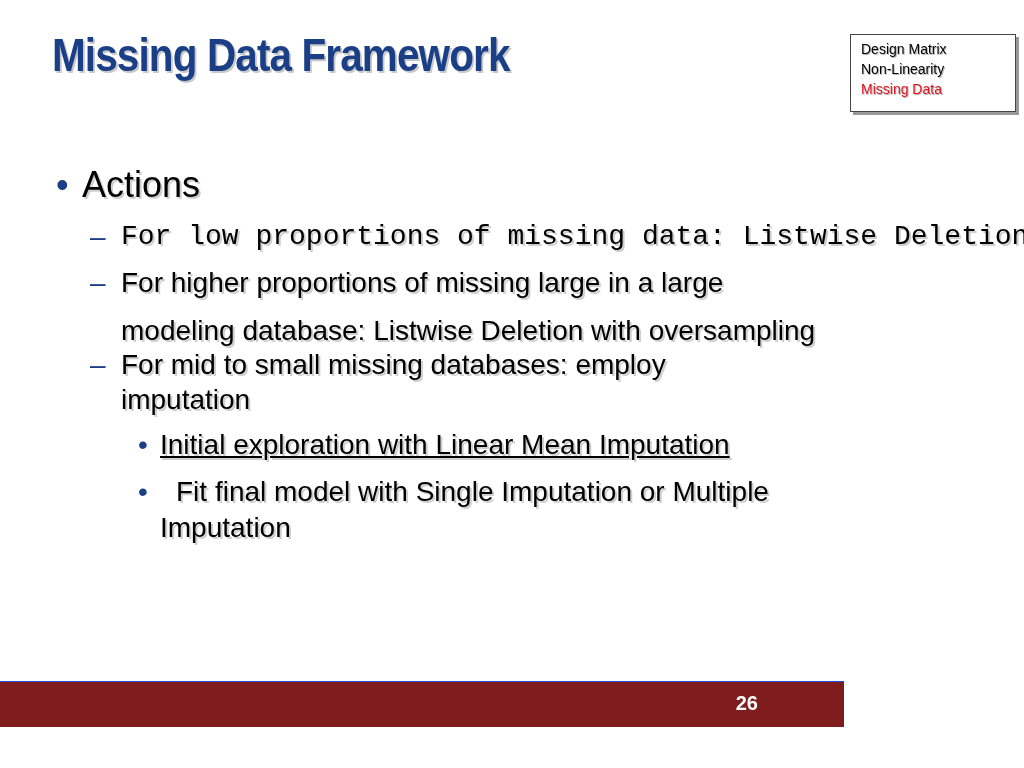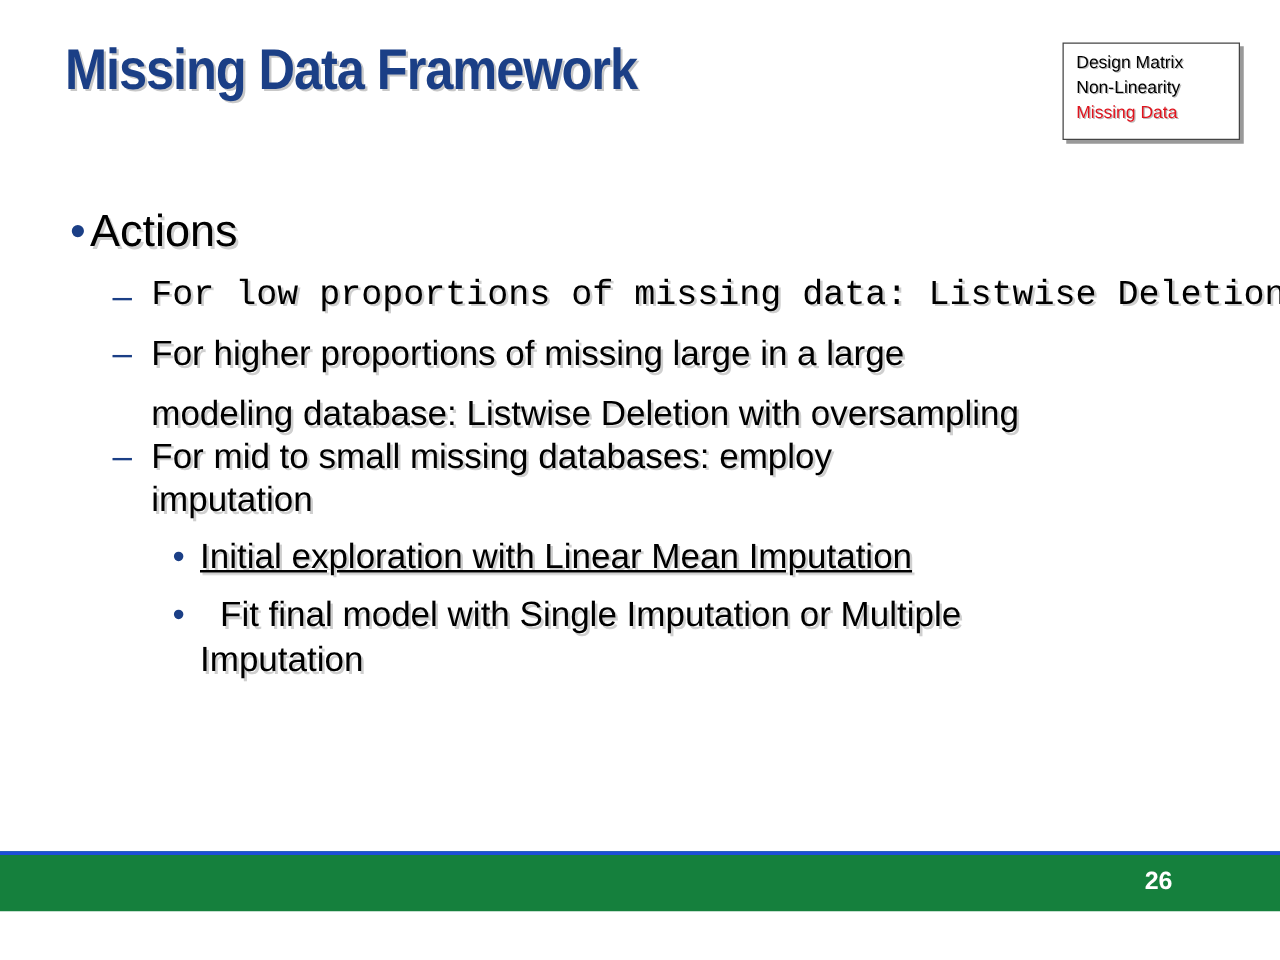--- a/index.html
+++ b/index.html
@@ -11,21 +11,21 @@
   .title {
     position: absolute; left: 52px; top: 28px;
     font-family: "Liberation Sans", sans-serif;
     font-weight: bold; font-size: 46px; color: #1b3f86;
     letter-spacing: -1px;
     transform: scaleX(0.88); transform-origin: left top;
     text-shadow: 2px 2px 0 #c8c8c8;
     white-space: nowrap;
   }
   .navbox {
-    position: absolute; left: 850px; top: 34px; width: 142px; height: 78px;
+    position: absolute; left: 850px; top: 34px; width: 166px; height: 78px;
     border: 1px solid #444;
     box-shadow: 3px 3px 0 #999;
     background: #fff;
     box-sizing: border-box;
     padding: 4px 0 0 10px;
   }
   .navbox div {
     font-size: 14px; line-height: 20px; color: #000;
     text-shadow: 1px 1px 0 #bbb;
     white-space: nowrap;
@@ -34,23 +34,23 @@
   .content { position: absolute; left: 0; top: 0; width: 1024px; }
   .line {
     position: absolute; white-space: nowrap; color: #000;
     text-shadow: 2px 2px 0 #cfcfcf;
   }
   .l1 { font-size: 36px; }
   .l2 { font-size: 28px; }
   .l3 { font-size: 28px; }
   .bullet { color: #1b3f86; position: absolute; }
   .footer {
-    position: absolute; left: 0; top: 681px; width: 1024px; height: 45px;
-    background: #15803d;
-    border-top: 3px solid #1d4ed8;
+    position: absolute; left: 0; top: 681px; width: 844px; height: 45px;
+    background: #7f1d1d;
+    border-top: 1px solid #1d4ed8;
   }
   .pagenum {
     position: absolute; right: 86px; top: 10px;
     color: #fff; font-weight: bold; font-size: 20px;
   }
 </style>
 </head>
 <body>
 
 <div>
@@ -58,21 +58,21 @@
 
   <div class="navbox">
     <div>Design Matrix</div>
     <div>Non-Linearity</div>
     <div class="active">Missing Data</div>
   </div>
 
   <div class="content">
 
     <span class="bullet l1" style="left:56px; top:164px;">•</span>
-    <span class="line l1" style="left:72px; top:164px;">Actions</span>
+    <span class="line l1" style="left:82px; top:164px;">Actions</span>
 
     <span class="bullet l2" style="left:90px; top:221px;">–</span>
     <span class="line l2" style="left:121px; top:221px;font-family:Liberation Mono, monospace;">For low proportions of missing data: Listwise Deletion</span>
 
     <span class="bullet l2" style="left:90px; top:267px;">–</span>
     <span class="line l2" style="left:121px; top:267px;">For higher proportions of missing large in a large</span>
     <span class="line l2" style="left:121px; top:315px;">modeling database: Listwise Deletion with oversampling</span>
 
     <span class="bullet l2" style="left:90px; top:349px;">–</span>
     <span class="line l2" style="left:121px; top:349px;">For mid to small missing databases: employ</span>

